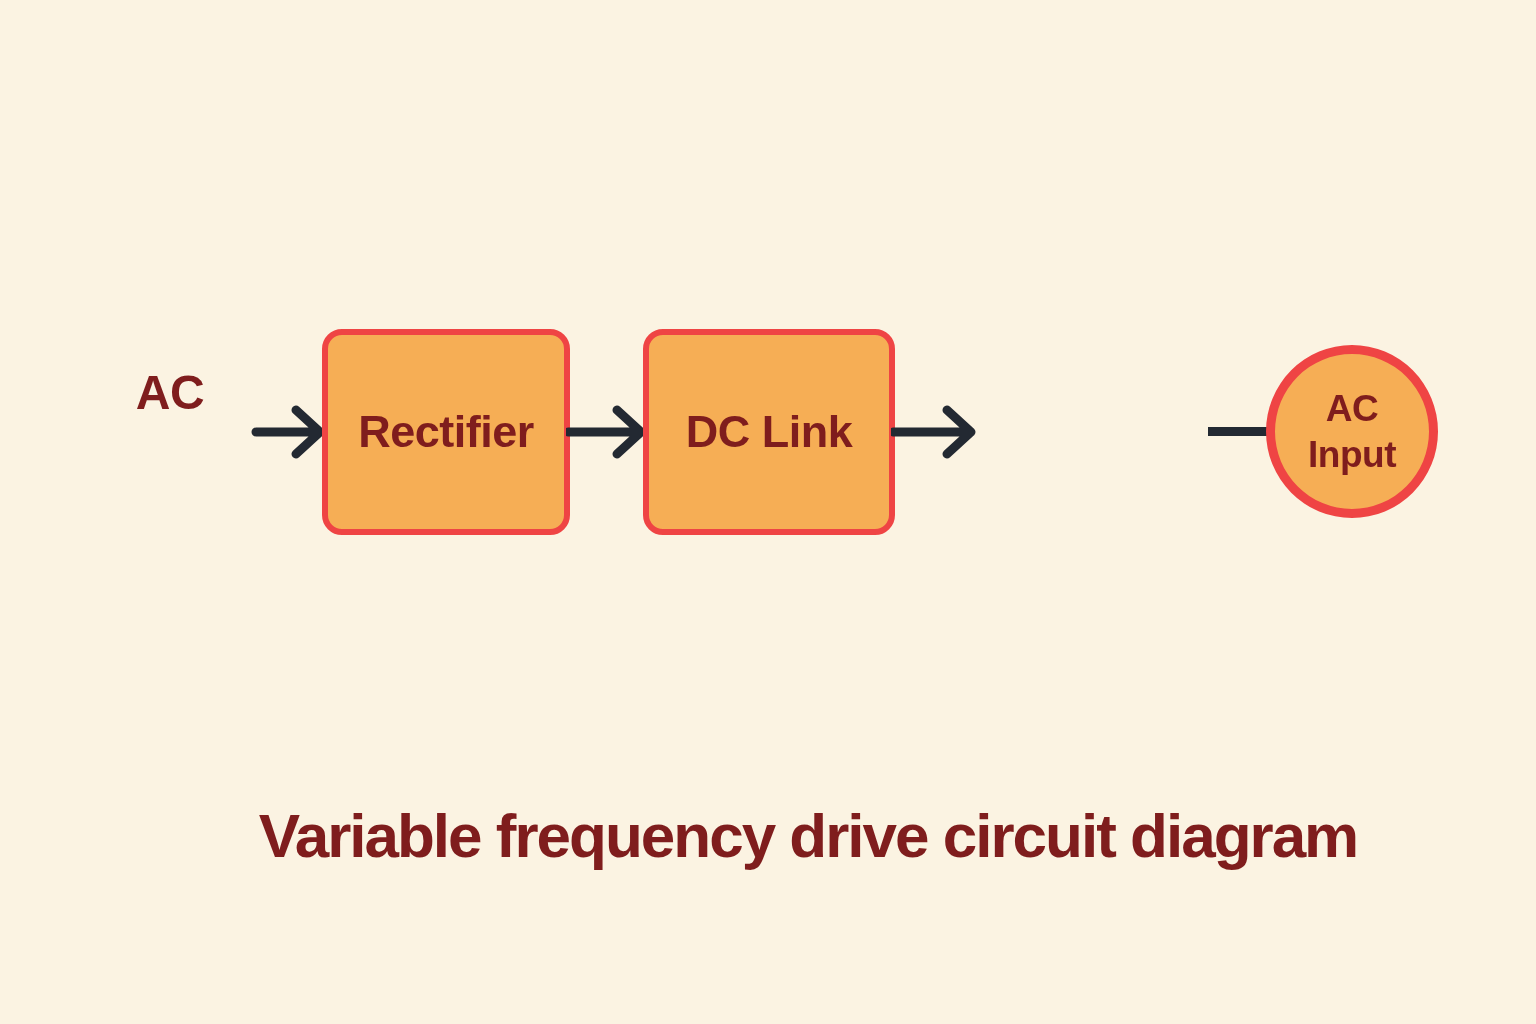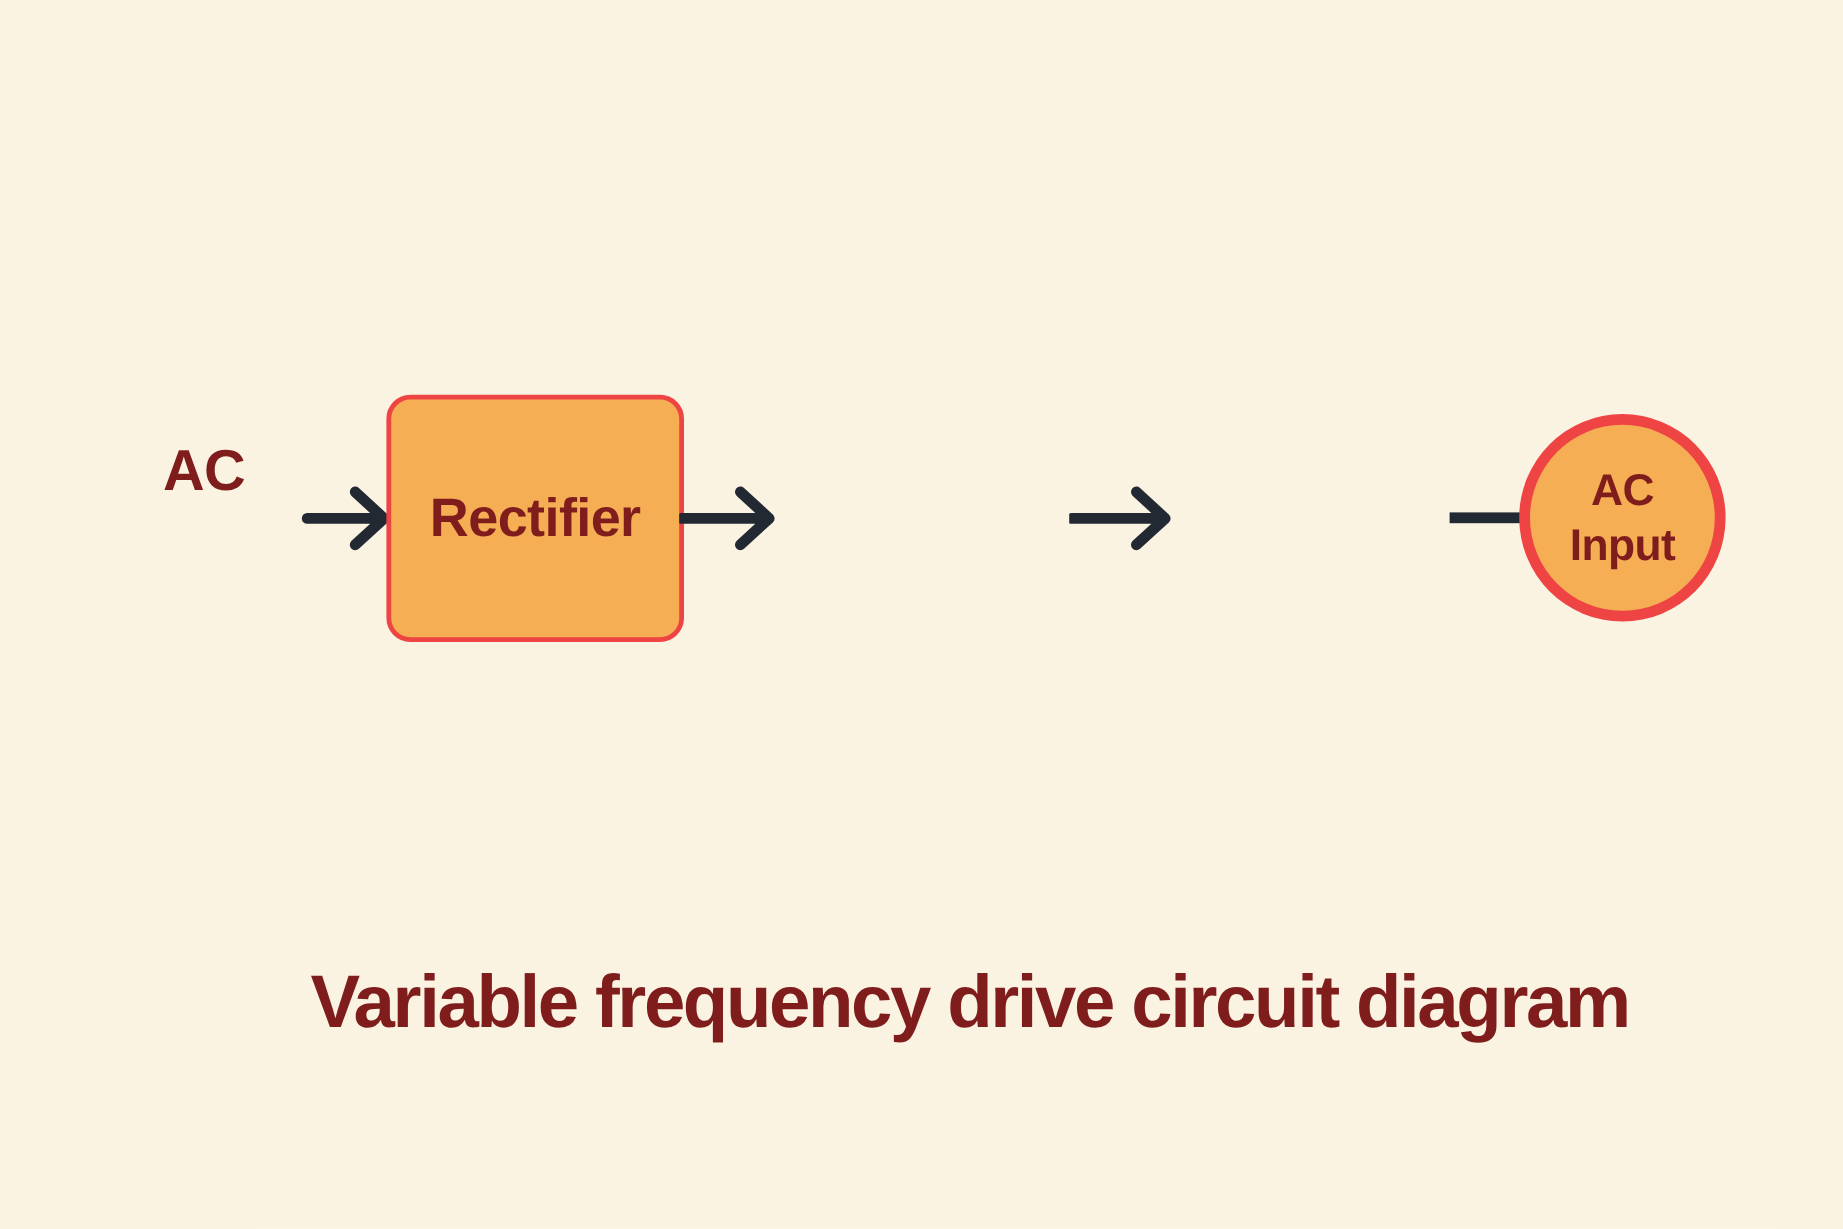--- a/index.html
+++ b/index.html
@@ -13,21 +13,21 @@
     background: #FBF3E2;
     overflow: hidden;
     font-family: "Liberation Sans", sans-serif;
     color: #7f1d1d;
   }
   
   .node {
     position: absolute;
     box-sizing: border-box;
     background: #F6AE55;
-    border: 4px solid #ef4444;
+    border: 6px solid #ef4444;
     display: flex;
     align-items: center;
     justify-content: center;
     font-weight: bold;
     font-size: 45px;
     letter-spacing: -0.5px;
   }
   .node.rect { border-radius: 20px; }
   .node.circle {
     border-radius: 50%;
@@ -96,20 +96,23 @@
   </svg>
 
   <div id="node-rectifier" class="node rect">
     <span>Rectifier</span>
   </div>
 
   <svg id="arrow-rectifier" class="connector" width="81" height="80" viewBox="0 0 81 80">
     <path d="M2 40 L73 40 M51 18 L75 40 L51 62" fill="none" stroke="#232932" stroke-width="9" stroke-linecap="round" stroke-linejoin="round"></path>
   </svg>
 
+  <div id="node-dc-link" class="node rect">
+    <span>DC Link</span>
+  </div>
 
   <svg id="arrow-dc-link" class="connector" width="86" height="80" viewBox="0 0 86 80">
     <path d="M2 40 L78 40 M56 18 L80 40 L56 62" fill="none" stroke="#232932" stroke-width="9" stroke-linecap="round" stroke-linejoin="round"></path>
   </svg>
 
 
   <div id="link-inverter-motor" class="connector"></div>
 
   <div id="node-ac-motor" class="node circle">
     <span>AC</span>

